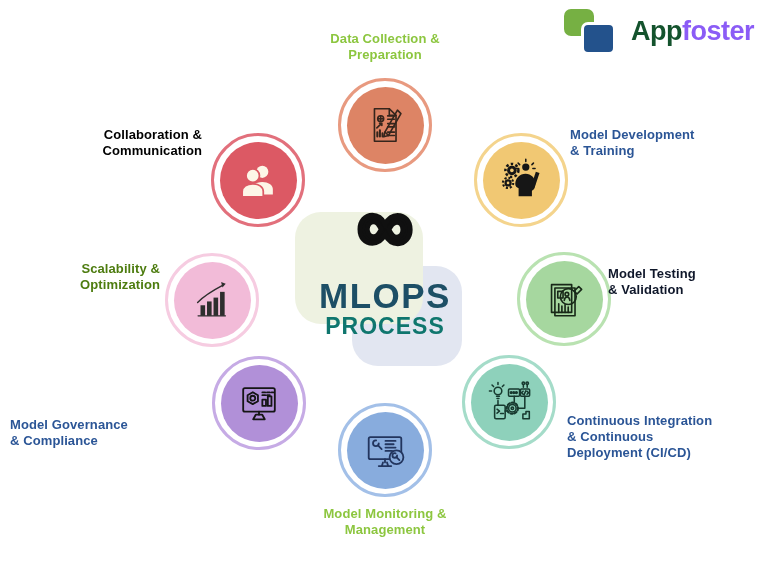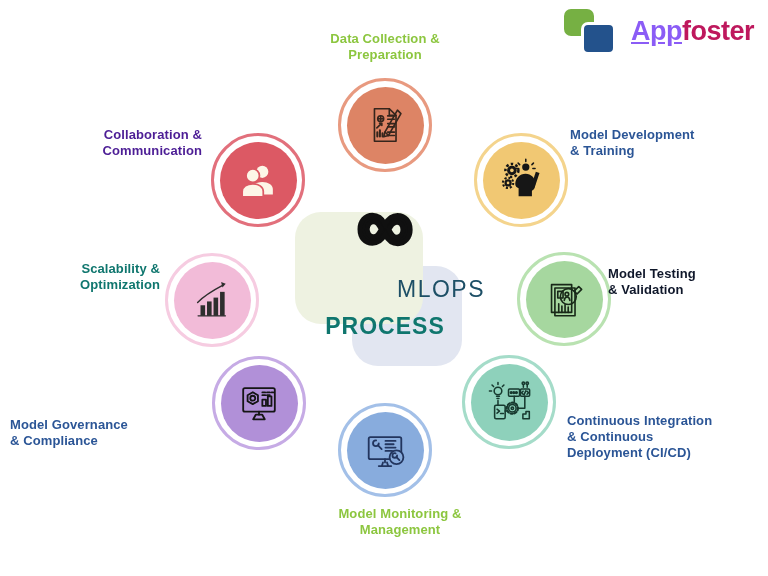--- a/index.html
+++ b/index.html
@@ -8,52 +8,52 @@
     background:#ffffff;font-family:"Liberation Sans",sans-serif;
   }
   .abs{position:absolute;}
   
   .logo{position:absolute;top:9px;right:14px;display:flex;align-items:center;gap:9px;}
   .logo-mark{position:relative;width:58px;height:44px;}
   .logo-sq-green{position:absolute;left:0;top:0;width:30px;height:27px;border-radius:7px;background:#76b043;}
   .logo-sq-blue{position:absolute;left:17px;top:13px;width:29px;height:27px;border-radius:7px;
     background:#23528c;border:3px solid #ffffff;box-sizing:content-box;}
   .logo-text{font-size:27px;font-weight:bold;letter-spacing:-0.5px;}
-  .logo-text .g{color:#8b5cf6;text-decoration:underline;}
-  .logo-text .b{color:#be185d;}
+  .logo-text .g{color:#14532d;}
+  .logo-text .b{color:#8b5cf6;}
   
   .card{position:absolute;border-radius:26px;}
   .card-cream{left:295px;top:212px;width:128px;height:112px;background:#eef2e1;z-index:2;}
   .card-lav{left:352px;top:266px;width:110px;height:100px;background:#e2e6f1;z-index:1;}
   .infinity{left:295px;top:186px;width:180px;text-align:center;z-index:3;
     font-size:78px;font-weight:900;color:#101010;line-height:1;
     -webkit-text-stroke:5px #101010;}
-  .title{left:285px;top:276px;width:200px;text-align:right;z-index:3;
-    font-size:23px;font-weight:400;letter-spacing:1.5px;}
+  .title{left:285px;top:276px;width:200px;text-align:center;z-index:3;
+    font-size:35px;font-weight:700;letter-spacing:1.5px;}
   .subtitle{left:285px;top:313px;width:200px;text-align:center;z-index:3;
     font-size:23px;font-weight:800;letter-spacing:1px;}
   
   .circle{position:absolute;width:88px;height:88px;border-radius:50%;
     border:3px solid;background:#ffffff;display:flex;align-items:center;justify-content:center;z-index:4;}
   .disc{width:77px;height:77px;border-radius:50%;display:flex;align-items:center;justify-content:center;}
   .disc svg{display:block;}
   .c-top{left:338px;top:78px;}   .c-tl{left:211px;top:133px;}  .c-tr{left:474px;top:133px;}
   .c-l{left:165px;top:253px;}    .c-r{left:517px;top:252px;}
   .c-bl{left:212px;top:356px;}   .c-br{left:462px;top:355px;}  .c-b{left:338px;top:403px;}
   
   .lbl{position:absolute;font-size:13px;font-weight:bold;line-height:1.22;
     white-space:pre-line;z-index:5;letter-spacing:0.1px;}
   .l-top{left:275px;top:31px;width:220px;text-align:center;}
   .l-tl{left:10px;top:127px;width:192px;text-align:right;}
   .l-tr{left:570px;top:127px;width:190px;text-align:left;}
   .l-l{left:20px;top:261px;width:140px;text-align:right;}
   .l-r{left:608px;top:266px;width:155px;text-align:left;}
   .l-bl{left:10px;top:417px;width:192px;}
   .l-br{left:567px;top:413px;width:208px;text-align:left;}
-  .l-b{left:290px;top:506px;width:220px;text-align:center;}
+  .l-b{left:275px;top:506px;width:220px;text-align:center;}
 </style>
 </head>
 <body>
 
 <div class="logo">
   <div class="logo-mark">
     <div class="logo-sq-green"></div>
     <div class="logo-sq-blue"></div>
   </div>
   <div class="logo-text"><span class="g">App</span><span class="b">foster</span></div>
@@ -174,37 +174,37 @@
       <circle cx="17.5" cy="19" r="2.6"></circle>
       <rect x="27.5" y="20.5" width="3.8" height="6.5"></rect>
       <rect x="33.2" y="17" width="3.8" height="10"></rect>
       <path d="M27.5 13 h3 M32.3 13 h3 M37.1 13 h1.8 M27.5 15.8 h3 M32.3 15.8 h3"></path>
       <path d="M24 33 v3.2"></path>
       <path d="M18 41 h12 l-2.6-4.8 h-6.8 Z"></path>
     </svg>
   </div>
 </div>
 
-<div class="lbl l-l" style="color: #0f766e;">Scalability &amp;
+<div class="lbl l-l" style="color: #4d7c0f;">Scalability &amp;
 Optimization</div>
 <div class="circle c-l" style="border-color: rgb(246, 204, 225);">
   <div class="disc" style="background-color: rgb(242, 187, 216);">
     <svg width="46" height="46" viewBox="0 0 48 48">
       <path d="M9.5 40.5 H38" stroke="#2e2e2e" stroke-width="1.4" fill="none" stroke-linecap="round"></path>
       <rect x="12" y="29.5" width="4.8" height="11" fill="#2e2e2e"></rect>
       <rect x="18.8" y="25.5" width="4.8" height="15" fill="#2e2e2e"></rect>
       <rect x="25.6" y="21.5" width="4.8" height="19" fill="#2e2e2e"></rect>
       <rect x="32.4" y="15.5" width="4.8" height="25" fill="#2e2e2e"></rect>
       <path d="M9 26.5 C17 18.5 26 13.5 35.5 8.5" stroke="#2e2e2e" stroke-width="1.5" fill="none" stroke-linecap="round"></path>
       <path d="M33.5 5.3 l4.8 1.7 -3.4 4 Z" fill="#2e2e2e"></path>
     </svg>
   </div>
 </div>
 
-<div class="lbl l-tl" style="color: #4c1d95;">Collaboration &amp;
+<div class="lbl l-tl" style="color: #000000;">Collaboration &amp;
 Communication</div>
 <div class="circle c-tl" style="border-color: rgb(226, 112, 124);">
   <div class="disc" style="background-color: rgb(220, 89, 100);">
     <svg width="46" height="46" viewBox="0 0 48 48">
       <circle cx="28.5" cy="15.5" r="6.3" fill="#fdf6e7"></circle>
       <path d="M17.5 39 v-5.2 c0-4.8 4.9-7.8 11-7.8 s11 3 11 7.8 V39 Z" fill="#fdf6e7"></path>
       <circle cx="18.5" cy="19.5" r="7" fill="#fdf6e7" stroke="#dc5964" stroke-width="1.8"></circle>
       <path d="M7.5 41.5 v-5.4 c0-5 5-8.1 11-8.1 s11 3.1 11 8.1 v5.4 Z" fill="#fdf6e7" stroke="#dc5964" stroke-width="1.8"></path>
     </svg>
   </div>

